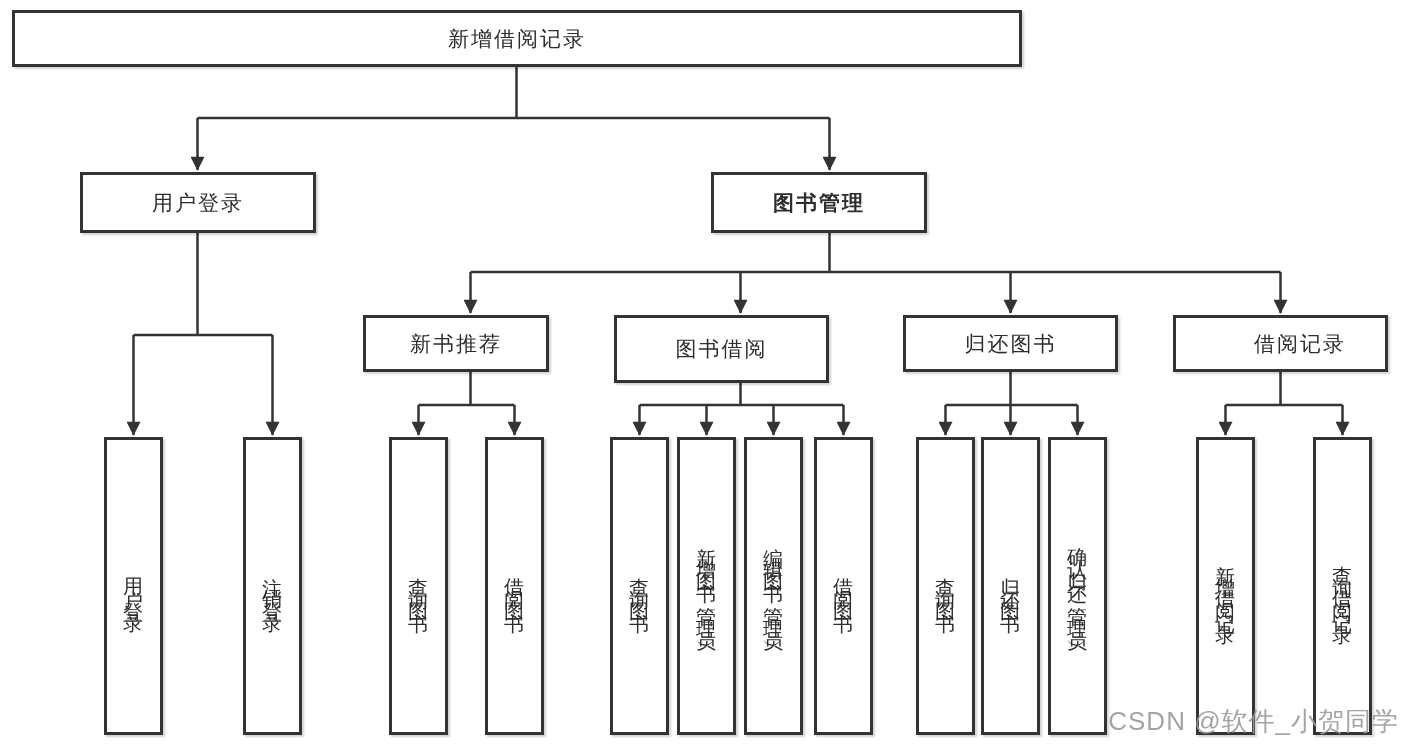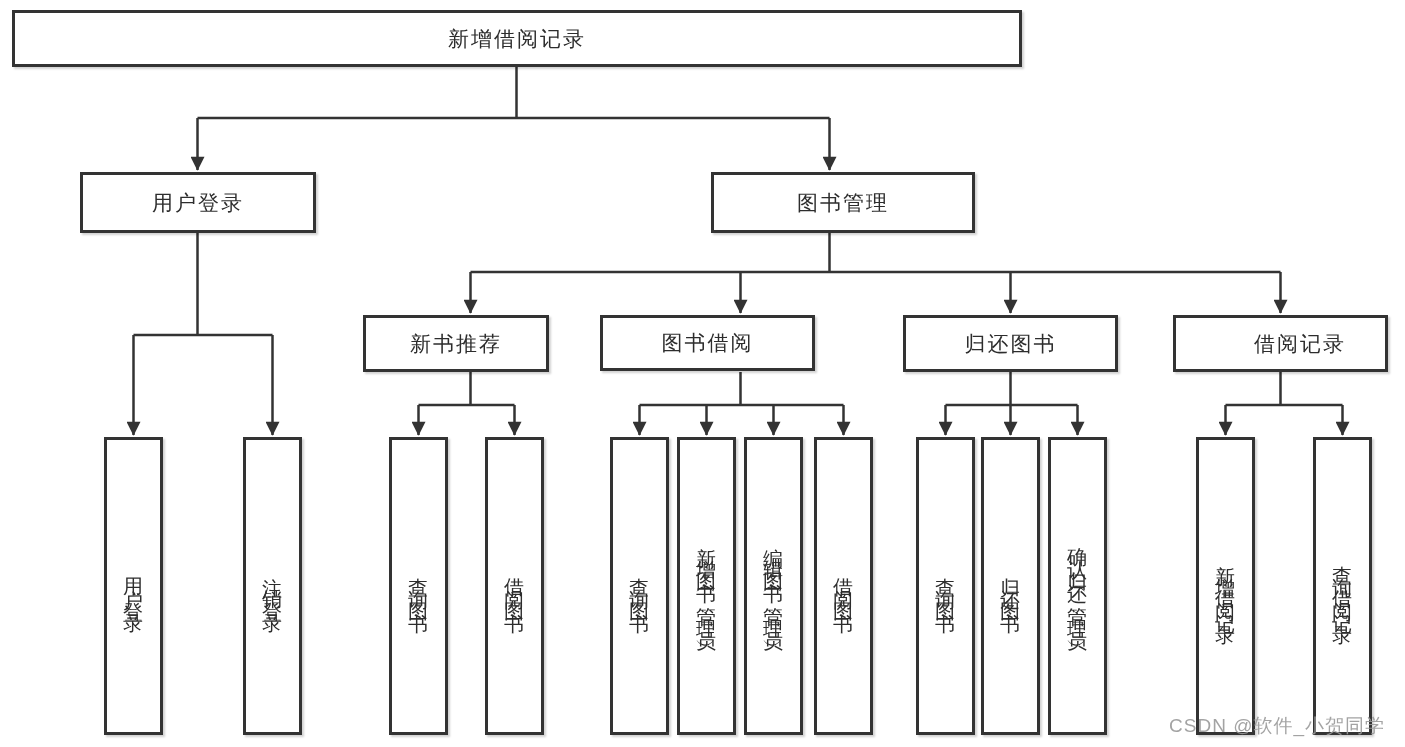--- a/index.html
+++ b/index.html
@@ -40,23 +40,23 @@
   }
   .vnode {
     writing-mode: vertical-rl;
     text-orientation: mixed;
     font-size: 20px;
     letter-spacing: 12px;
     line-height: 1;
   }
   .watermark {
     position: absolute;
-    right: 20px;
+    right: 6px;
     bottom: 8px;
-    font-size: 19px;
+    font-size: 26px;
     letter-spacing: 1px;
     color: var(--watermark, #9a9a9a);
     opacity: 0.9;
     white-space: nowrap;
     margin-left: 36px;
   }
 </style>
 </head>
 <body>
 
@@ -113,24 +113,24 @@
     <g>
       <path class="wire" d="M1280.5 372 V405 M1225.5 405 H1342.5"></path>
       <path class="wire" d="M1225.5 405 V435" marker-end="url(#arrow)"></path>
       <path class="wire" d="M1342.5 405 V435" marker-end="url(#arrow)"></path>
     </g>
   </svg>
 
   <div class="node hnode" style="left:12px; top:10px; width:1010px; height:57px;">新增借阅记录</div>
 
   <div class="node hnode" style="left:80px; top:172px; width:236px; height:61px;">用户登录</div>
-  <div class="node hnode" style="left:711px; top:172px; width:264px; height:61px;">图书管理</div>
+  <div class="node hnode" style="left:711px; top:172px; width:216px; height:61px;font-weight:bold;">图书管理</div>
 
   <div class="node hnode" style="left:363px; top:315px; width:186px; height:57px;">新书推荐</div>
-  <div class="node hnode" style="left:600px; top:315px; width:215px; height:56px;">图书借阅</div>
+  <div class="node hnode" style="left:614px; top:315px; width:215px; height:68px;">图书借阅</div>
   <div class="node hnode" style="left:903px; top:315px; width:215px; height:57px;">归还图书</div>
   <div class="node hnode" style="left:1173px; top:315px; width:215px; height:57px;padding-left:39px;">借阅记录</div>
 
   <div class="node vnode" style="left:104px; top:437px; width:59px; height:298px;">用户登录</div>
   <div class="node vnode" style="left:243px; top:437px; width:59px; height:298px;">注销登录</div>
 
   <div class="node vnode" style="left:389px; top:437px; width:59px; height:298px;">查询图书</div>
   <div class="node vnode" style="left:485px; top:437px; width:59px; height:298px;">借阅图书</div>
 
   <div class="node vnode" style="left:610px; top:437px; width:59px; height:298px;">查询图书</div>

